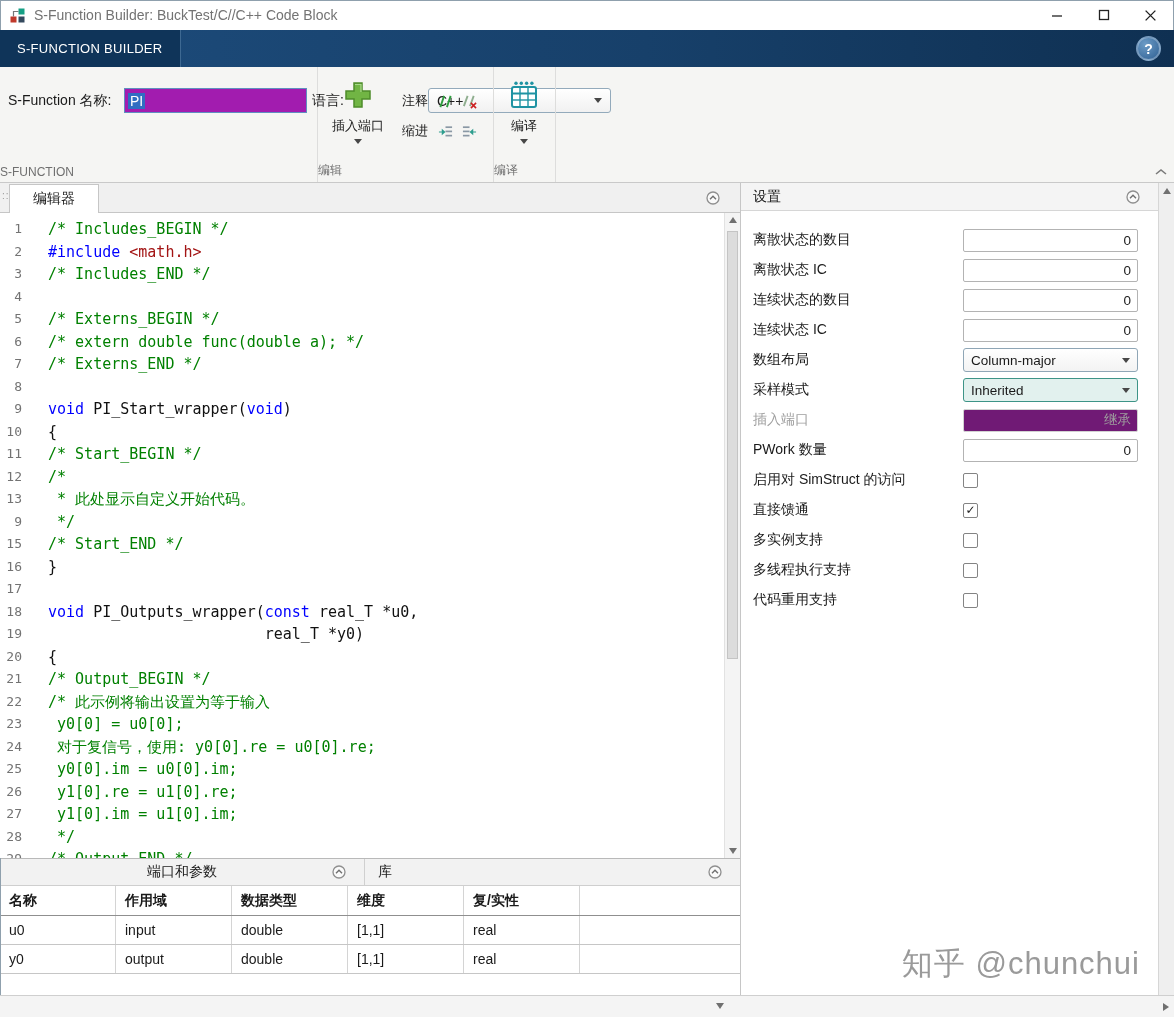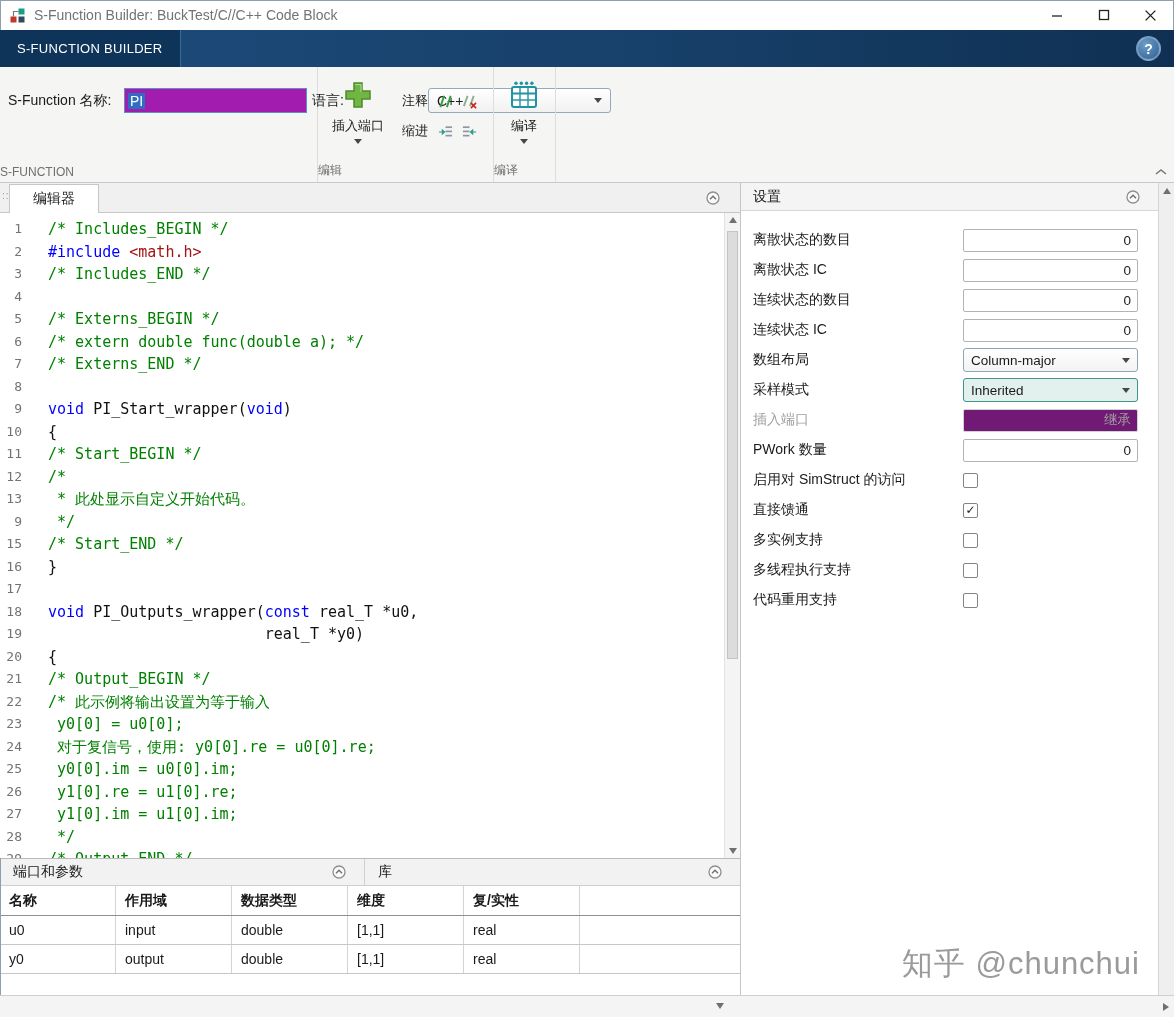--- a/index.html
+++ b/index.html
@@ -80,21 +80,21 @@
   .tri-up { width:0; height:0; border-left:4px solid transparent; border-right:4px solid transparent; border-bottom:6px solid #707070; }
   .tri-down { width:0; height:0; border-left:4px solid transparent; border-right:4px solid transparent; border-top:6px solid #707070; }
   .tri-right { width:0; height:0; border-top:4px solid transparent; border-bottom:4px solid transparent; border-left:6px solid #707070; }
   .esup { position:absolute; top:4px; left:4px; }
   .esdown { position:absolute; bottom:4px; left:4px; }
 
   
   .bottom-pane { height:137px; flex:none; border-top:1px solid #b9b9b9; display:flex; flex-direction:column; }
   .bheaders { height:27px; flex:none; display:flex; background:#f2f2f2; border-bottom:1px solid #cfcfcf; }
   .bheader { display:flex; align-items:center; padding:0 13px; font-size:14px; position:relative; }
-  .bheader.ports { width:365px; flex:none; border-right:1px solid #d0d0d0; }
+  .bheader.ports { width:365px; flex:none; border-right:1px solid #d0d0d0;justify-content:center; }
   .bheader.library { flex:1; }
   .bheader .panel-collapse { top:6px; right:18px; }
   .ptable { flex:1; background:#fff; overflow:hidden; }
   .prow { display:flex; height:29px; border-bottom:1px solid #c6c6c6; }
   .prow.phead { height:30px; font-weight:bold; border-bottom:1px solid #8f8f8f; }
   .pcell { width:116px; flex:none; padding:0 9px; display:flex; align-items:center; font-size:14px; border-right:1px solid #d4d4d4; overflow:hidden; white-space:nowrap; }
 
   
   .sheader { height:28px; flex:none; background:#f4f4f4; border-bottom:1px solid #d6d6d6; display:flex; align-items:center; padding:0 12px; font-size:14px; position:relative; }
   .sheader .panel-collapse { top:7px; right:18px; }

